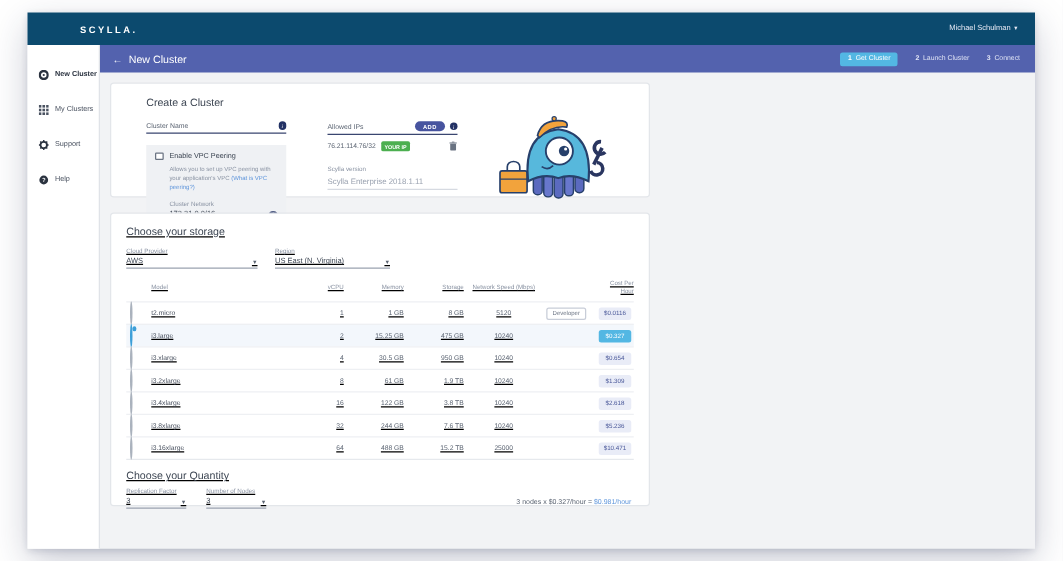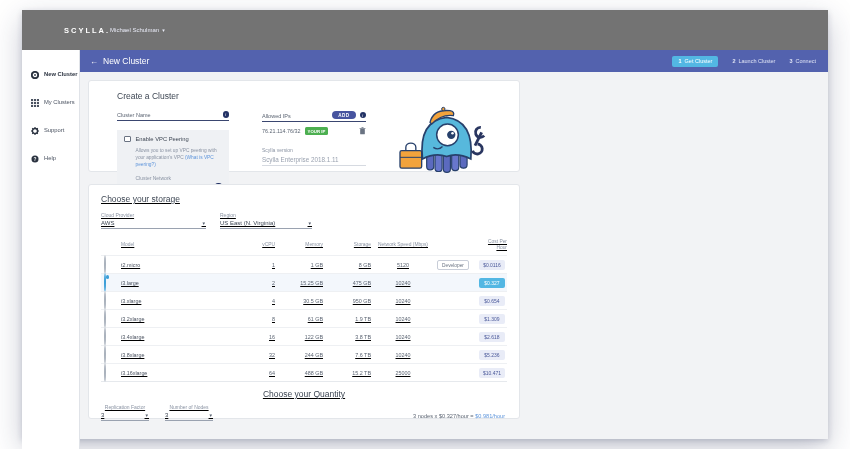--- a/index.html
+++ b/index.html
@@ -1,21 +1,21 @@
 <!DOCTYPE html>
 <html><head>
 <meta charset="utf-8">
 <style>
   * { margin:0; padding:0; box-sizing:border-box; }
   html,body { width:850px; height:449px; background:#ffffff; overflow:hidden;
     font-family:"Liberation Sans","DejaVu Sans",sans-serif; }
   .window { position:absolute; left:22px; top:10px; width:806px; height:429px;
     background:#f2f3f5; box-shadow:0 10px 28px rgba(30,40,80,.25), 0 2px 6px rgba(30,40,80,.18); }
   
-  .topbar { height:40px; background:#737373; display:flex; align-items:center; justify-content:flex-start;
+  .topbar { height:26px; background:#0c4a6e; display:flex; align-items:center; justify-content:space-between;
     padding:0 14px 0 42px; }
   .logo { color:#fff; font-size:7.5px; font-weight:bold; letter-spacing:2px; }
   .user { color:#e8eaf6; font-size:6px; display:flex; align-items:center; gap:3px; cursor:pointer; }
   .caret { font-size:5px; }
   
   .app-body { display:flex; height:403px; }
   .sidebar { width:58px; background:#fff; border-right:1px solid #e0e3e8; padding-top:10px; flex:none; }
   .side-item { display:flex; align-items:center; gap:5px; padding:5px 0 5px 9px; cursor:pointer; }
   .side-item .lbl { font-size:5.8px; color:#4a5260; }
   .side-item.active .lbl { color:#2b3340; font-weight:bold; }
@@ -90,21 +90,21 @@
   .tbl-row.selected .radio::after { content:""; position:absolute; left:1.2px; top:1.2px; width:3.2px; height:3.2px;
     border-radius:50%; background:#3d9fd8; }
   .dev-badge { display:inline-block; border:1px solid #c8cdd8; color:#6a7382; font-size:4.8px;
     padding:1.5px 4px; border-radius:2px; background:#fff; }
   .cost-badge { display:inline-block; background:#e9ecf7; color:#4a5899; font-size:5px;
     padding:2px 4px; border-radius:2px; min-width:26px; text-align:center; }
   .tbl-row.selected .cost-badge { background:#53b7e3; color:#fff; }
   .td.cost { text-align:right; padding-right:2px; }
   
   .qty-divider { border-top:1px solid #e6e9ed; margin-top:0px; }
-  .qty { padding-top:7px; position:relative;text-align:center; }
+  .qty { padding-top:7px; position:relative; }
   .qty-row { display:flex; gap:16px; margin-top:5px; }
   .qty-drop { width:48px; }
   .summary { position:absolute; right:2px; bottom:2px; font-size:5.6px; color:#5b6472; }
   .summary .total { color:#5e95db; }
 </style>
 </head>
 <body>
 
 <div class="window">
 

